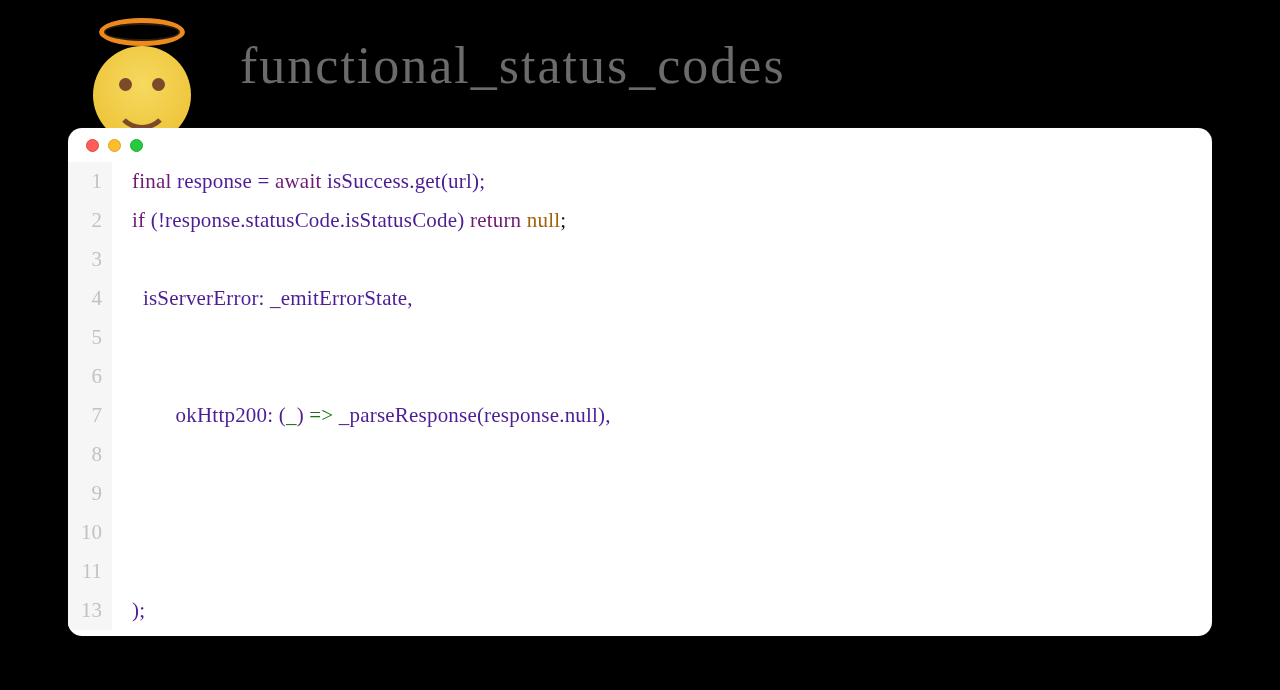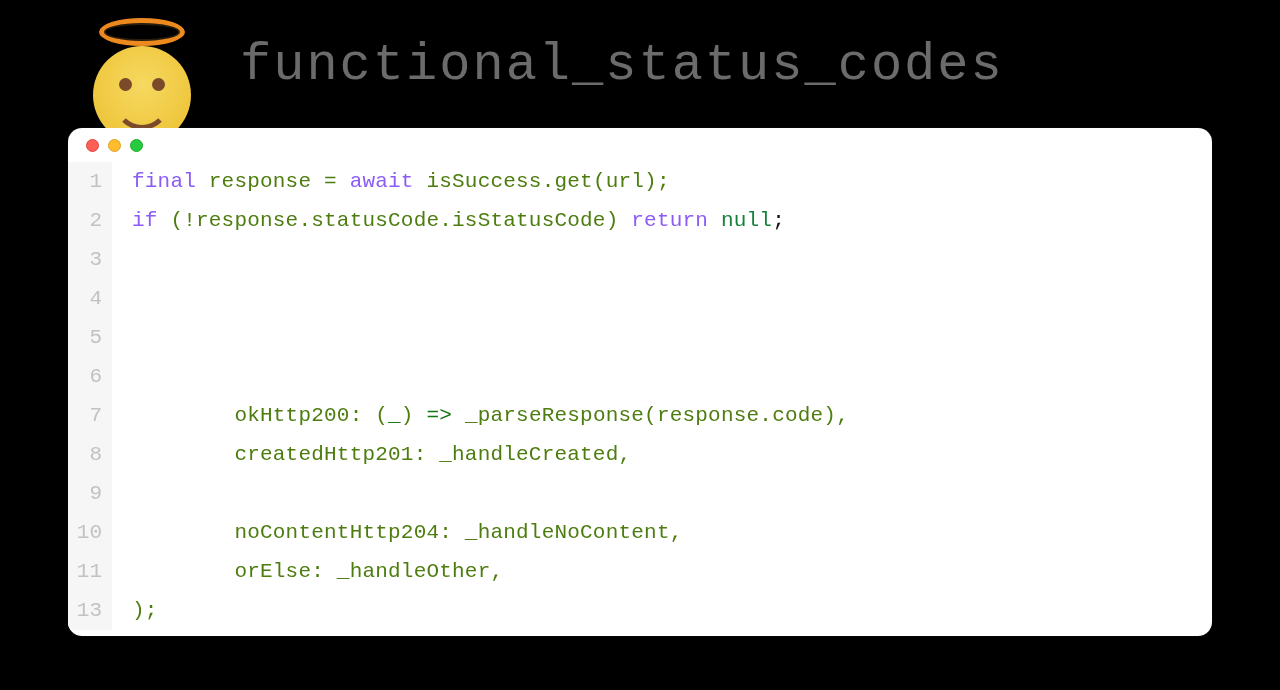--- a/index.html
+++ b/index.html
@@ -1,17 +1,17 @@
 <!DOCTYPE html>
 <html><head>
 <meta charset="utf-8">
 <style>
   * { margin: 0; padding: 0; box-sizing: border-box; }
   html, body { width: 1280px; height: 690px; background: #000; font-family: "SF Mono", "Menlo", "Consolas", "Liberation Mono", monospace; overflow: hidden; }
-  .stage { position: relative; width: 1280px; height: 690px; }
+  .stage { position: relative; width: 1280px; height: 690px; font-family: Liberation Serif, serif; }
   
   .title {
     position: absolute;
     left: 240px;
     top: 36px;
     font-size: 52px;
     letter-spacing: 2px;
     color: #6b6b6b;
     font-weight: 400;
   }
@@ -106,24 +106,24 @@
     font-variant-numeric: tabular-nums;
     flex: 0 0 44px;
   }
   .code {
     padding-left: 20px;
     white-space: pre;
     color: #111;
     letter-spacing: 0.2px;
   }
   
-  .kw  { color: #8b5cf6; }
-  .id  { color: #4d7c0f; }
+  .kw  { color: #701a75; }
+  .id  { color: #4c1d95; }
   .pn  { color: #111; }
-  .nl  { color: #15803d; }
+  .nl  { color: #a16207; }
   .ar  { color: #14750e; font-weight:500; } 
   .pu  { color: #14750e; } 
 </style>
 </head>
 <body>
 <div class="stage">
 
   <div class="angel">
     <div class="halo"></div>
     <div class="face">
@@ -148,45 +148,43 @@
         </div>
         <div class="line">
           <div class="gutter">2</div>
           <div class="code"><span class="kw">if </span><span class="id">(!response.statusCode.isStatusCode) </span><span class="kw">return </span><span class="nl">null</span><span class="pn">;</span></div>
         </div>
         <div class="line">
           <div class="gutter">3</div>
         </div>
         <div class="line">
           <div class="gutter">4</div>
+          <div class="code"><span class="id">  isServerError: _emitErrorState,</span></div>
         </div>
         <div class="line">
           <div class="gutter">5</div>
         </div>
         <div class="line">
           <div class="gutter">6</div>
         </div>
         <div class="line">
           <div class="gutter">7</div>
-          <div class="code"><span class="id">        okHttp200: (</span><span class="pu">_</span><span class="id">) </span><span class="ar">=&gt;</span><span class="id"> _parseResponse(response.code),</span></div>
+          <div class="code"><span class="id">        okHttp200: (</span><span class="pu">_</span><span class="id">) </span><span class="ar">=&gt;</span><span class="id"> _parseResponse(response.null),</span></div>
         </div>
         <div class="line">
           <div class="gutter">8</div>
-          <div class="code"><span class="id">        createdHttp201: _handleCreated,</span></div>
         </div>
         <div class="line">
           <div class="gutter">9</div>
         </div>
         <div class="line">
           <div class="gutter">10</div>
-          <div class="code"><span class="id">        noContentHttp204: _handleNoContent,</span></div>
         </div>
         <div class="line">
           <div class="gutter">11</div>
-          <div class="code"><span class="id">        orElse: _handleOther,</span></div>
         </div>
         <div class="line">
           <div class="gutter">13</div>
           <div class="code"><span class="id">);</span></div>
         </div>
       </div>
   </div>
 
 </div>
 

